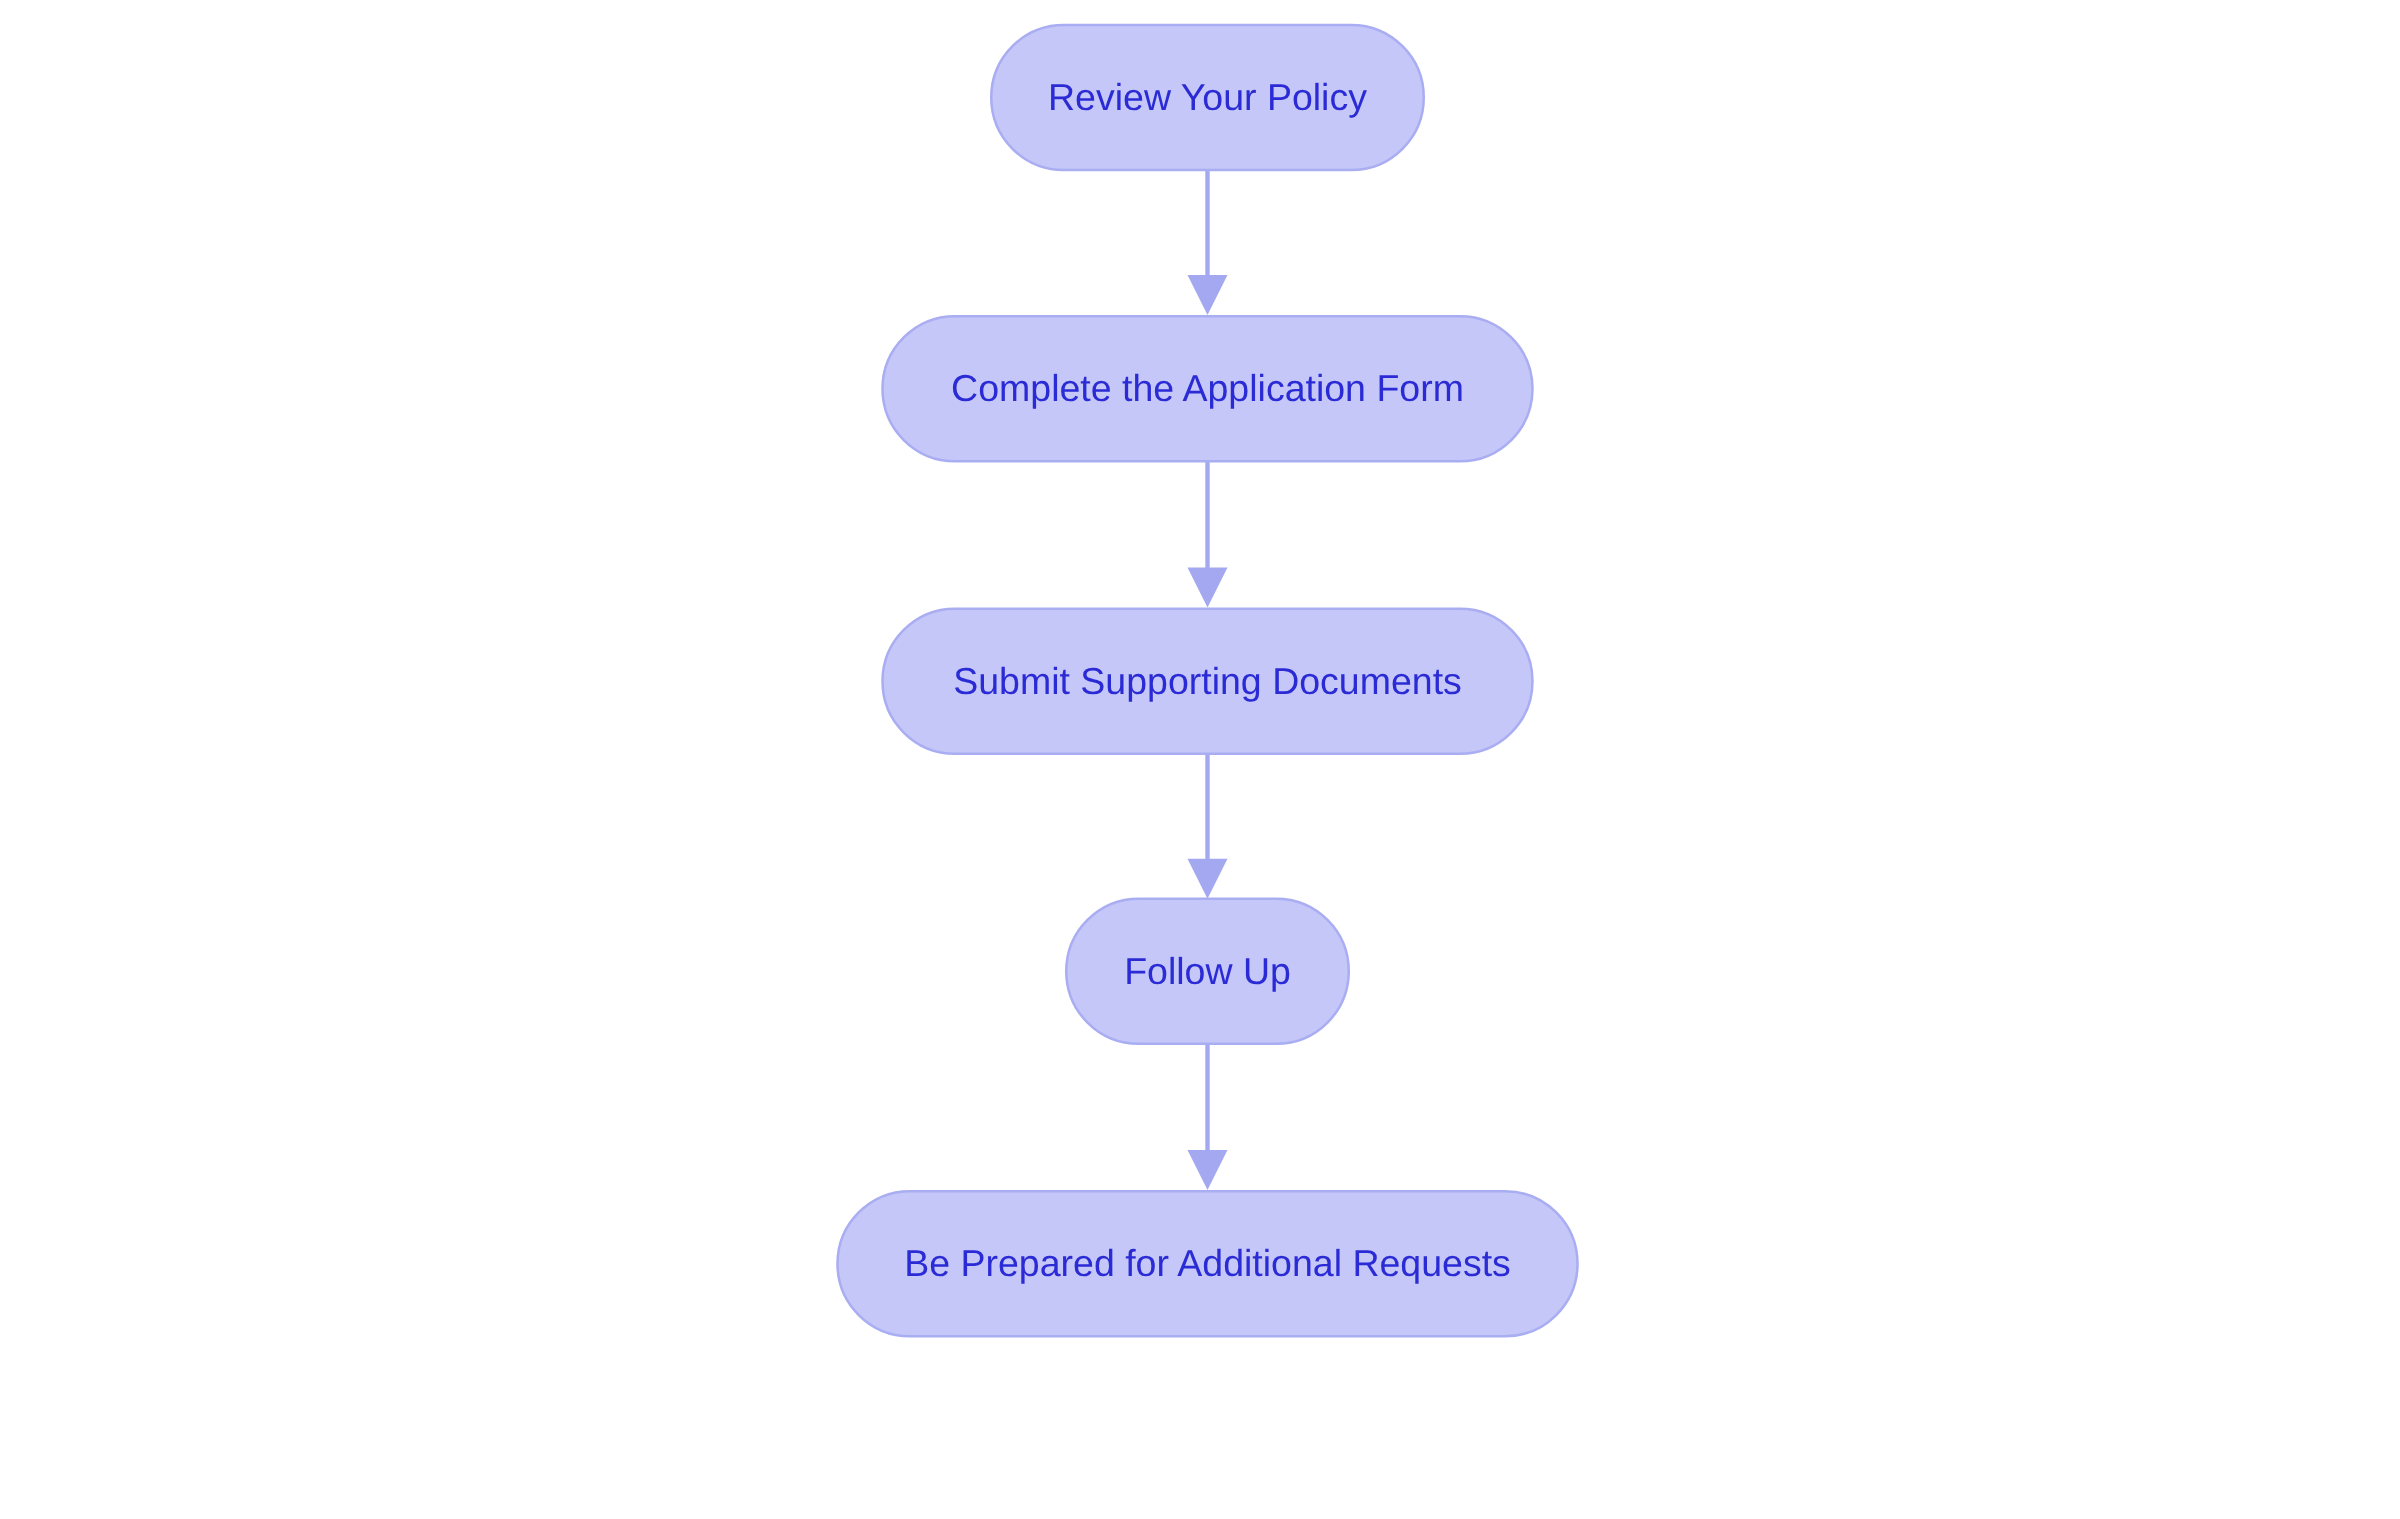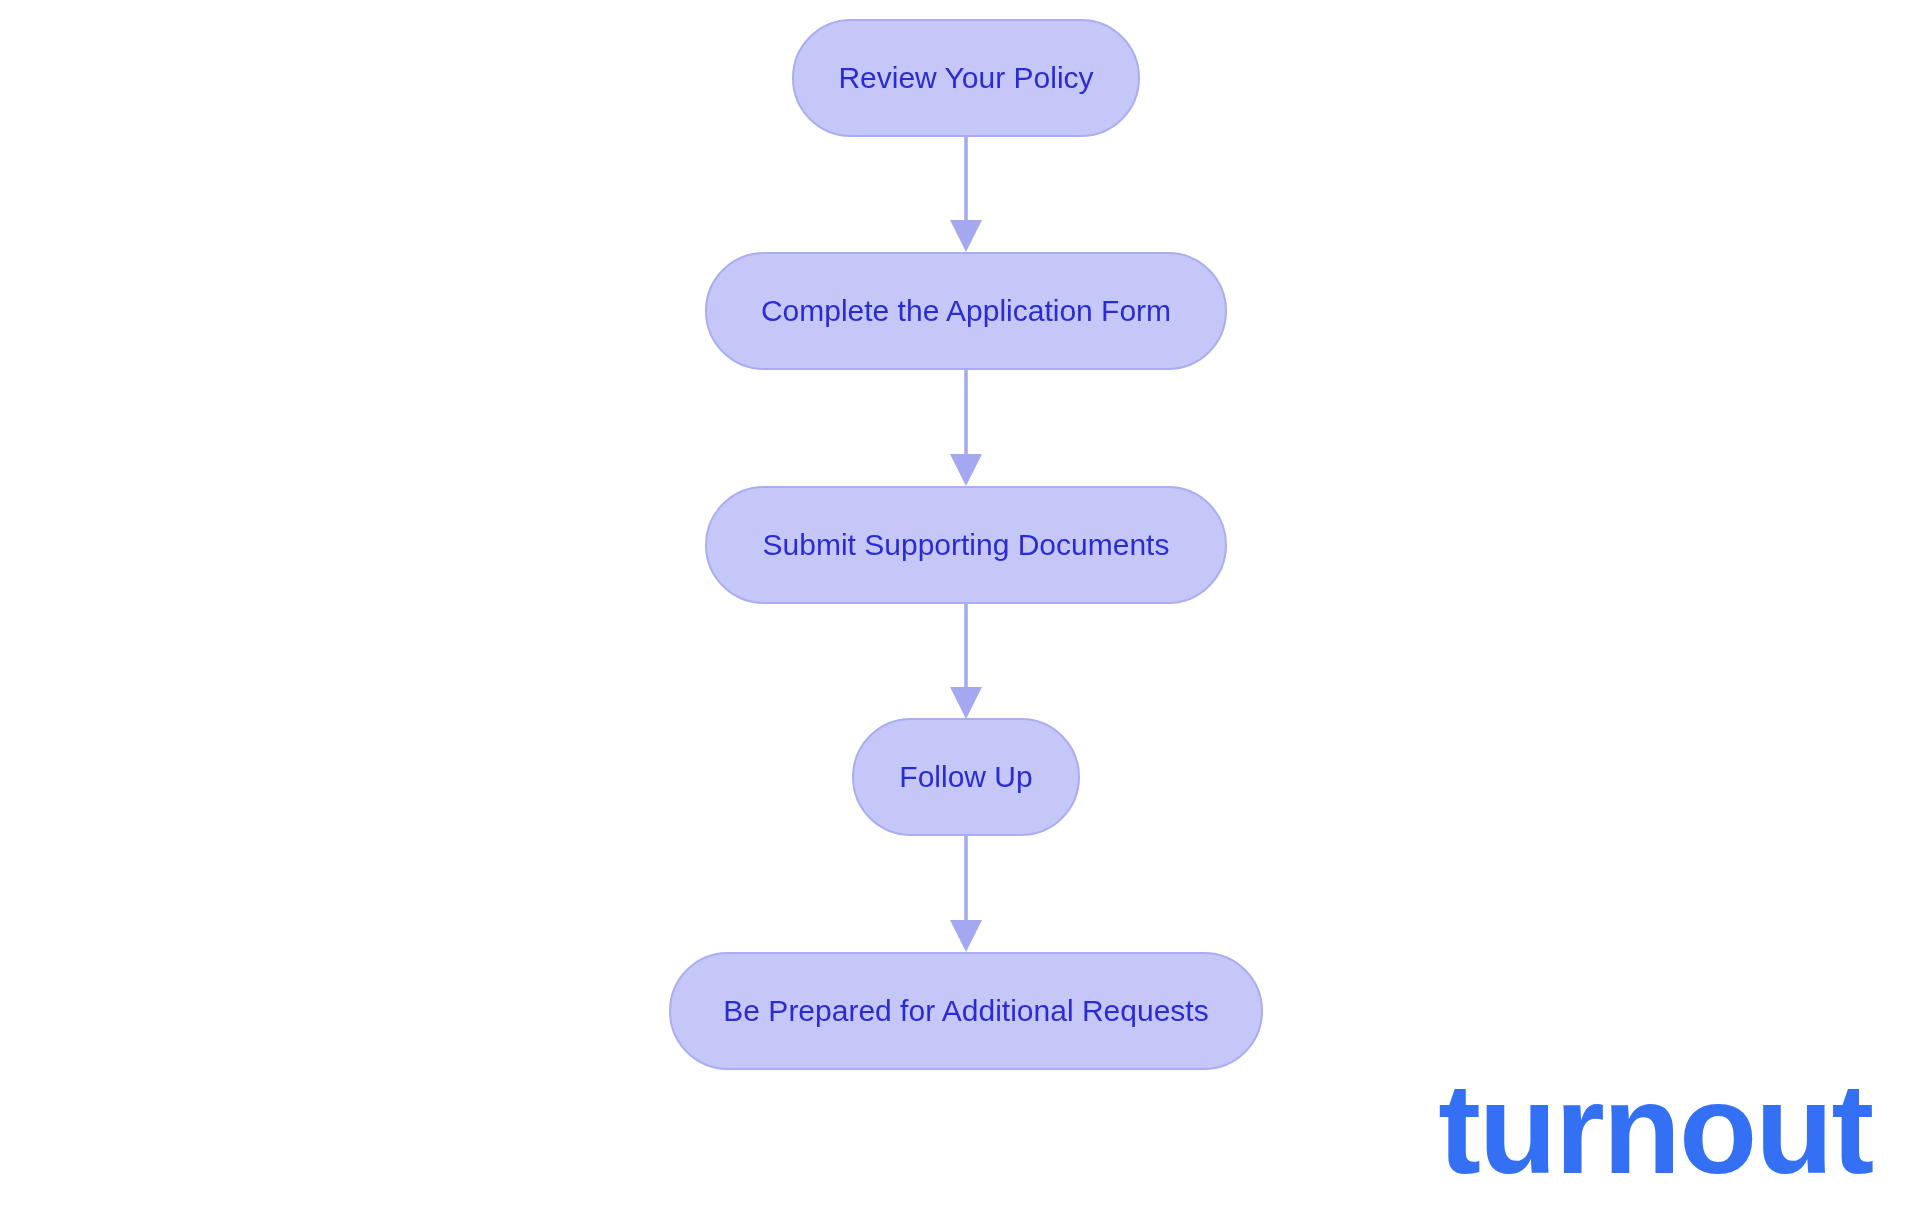--- a/index.html
+++ b/index.html
@@ -116,15 +116,14 @@
       <text class="node-label" x="966" y="779">Follow Up</text>
     </g>
 
     <g>
       <rect class="node-rect" x="670" y="953" width="592" height="116" rx="58" ry="58"></rect>
       <text class="node-label" x="966" y="1013">Be Prepared for Additional Requests</text>
     </g>
 
   </svg>
 
-  <div id="brand-logo">turnout</div>
 
 </div>
 
 </body></html>

